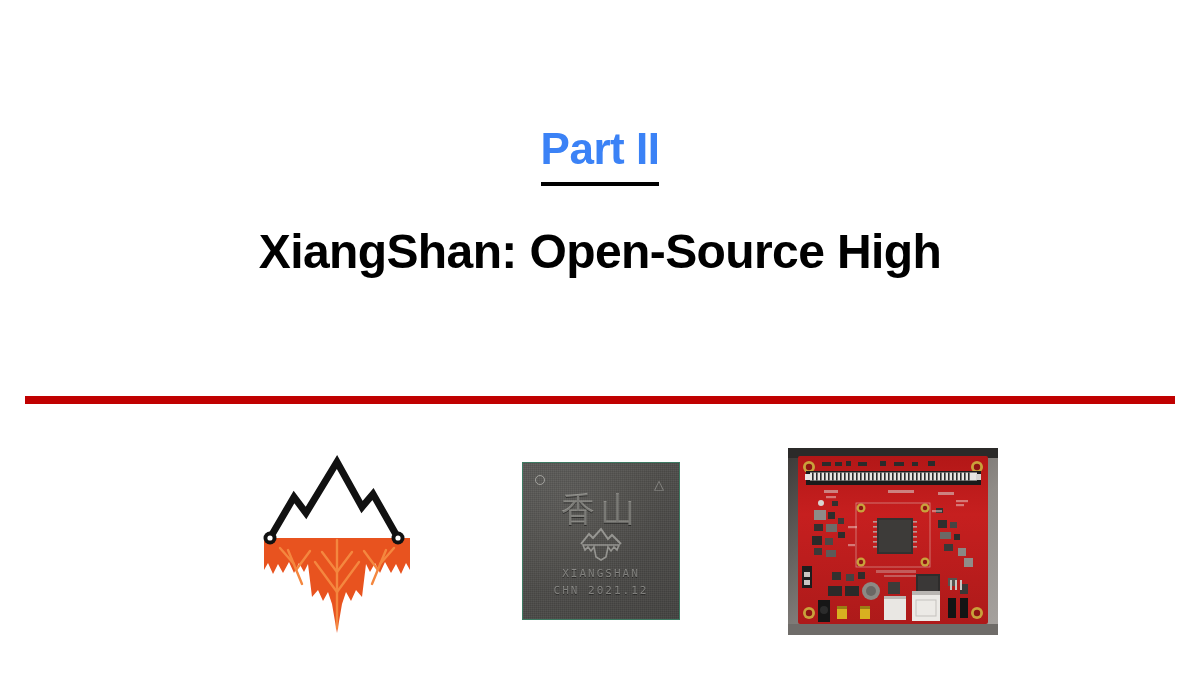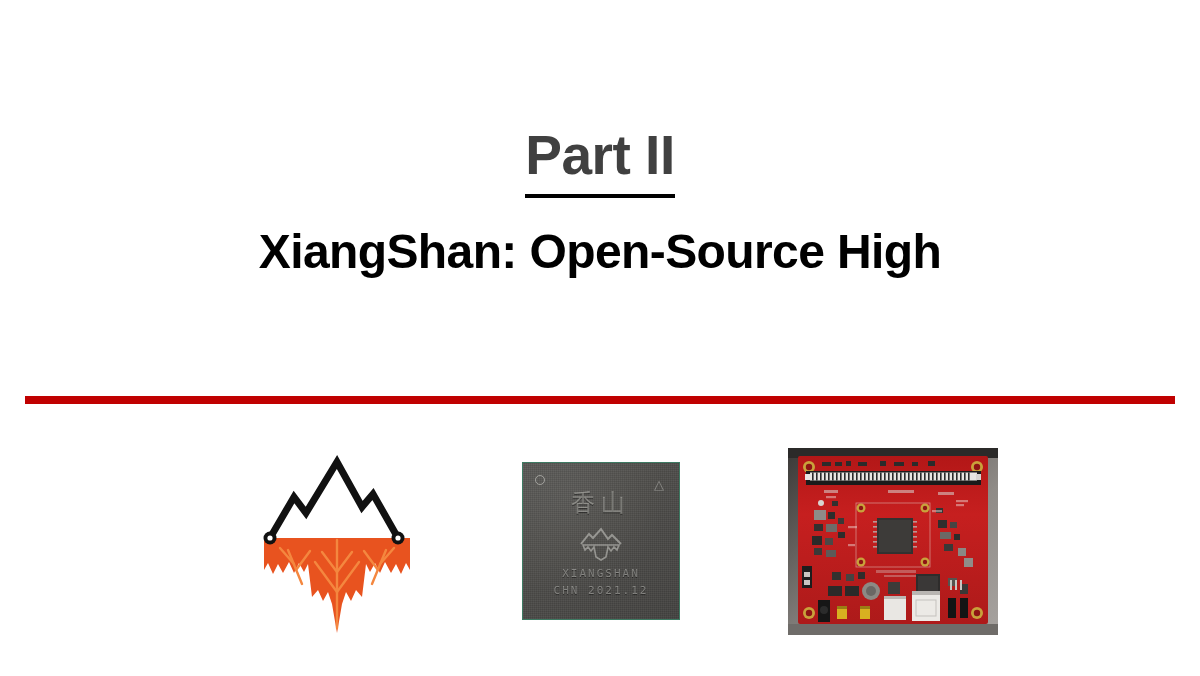--- a/index.html
+++ b/index.html
@@ -22,23 +22,23 @@
   
   .part-heading {
     position: absolute;
     left: 0;
     top: 124px;
     width: 1200px;
     text-align: center;
   }
   .part-heading-text {
     display: inline-block;
-    font-size: 55px;
+    font-size: 44px;
     font-weight: bold;
-    color: #404040;
+    color: #3b82f6;
     letter-spacing: -0.5px;
     line-height: 1.15;
     padding-bottom: 7px;
     border-bottom: 4px solid #000000;
   }
 
   
   .main-title {
     position: absolute;
     left: 160px;
@@ -115,21 +115,21 @@
     font-size: 13px;
     line-height: 16px;
     text-align: center;
   }
   .chip-cn {
     position: absolute;
     left: 0; right: 0;
     top: 24px;
     text-align: center;
     font-family: "DejaVu Sans", sans-serif;
-    font-size: 24px;
+    font-size: 34px;
     letter-spacing: 6px;
     color: rgba(226,226,220,0.42);
     text-shadow: 0 1px 0 rgba(0,0,0,0.45);
   }
   .chip-logo {
     position: absolute;
     left: 50%;
     top: 64px;
     transform: translateX(-50%);
     width: 46px;

